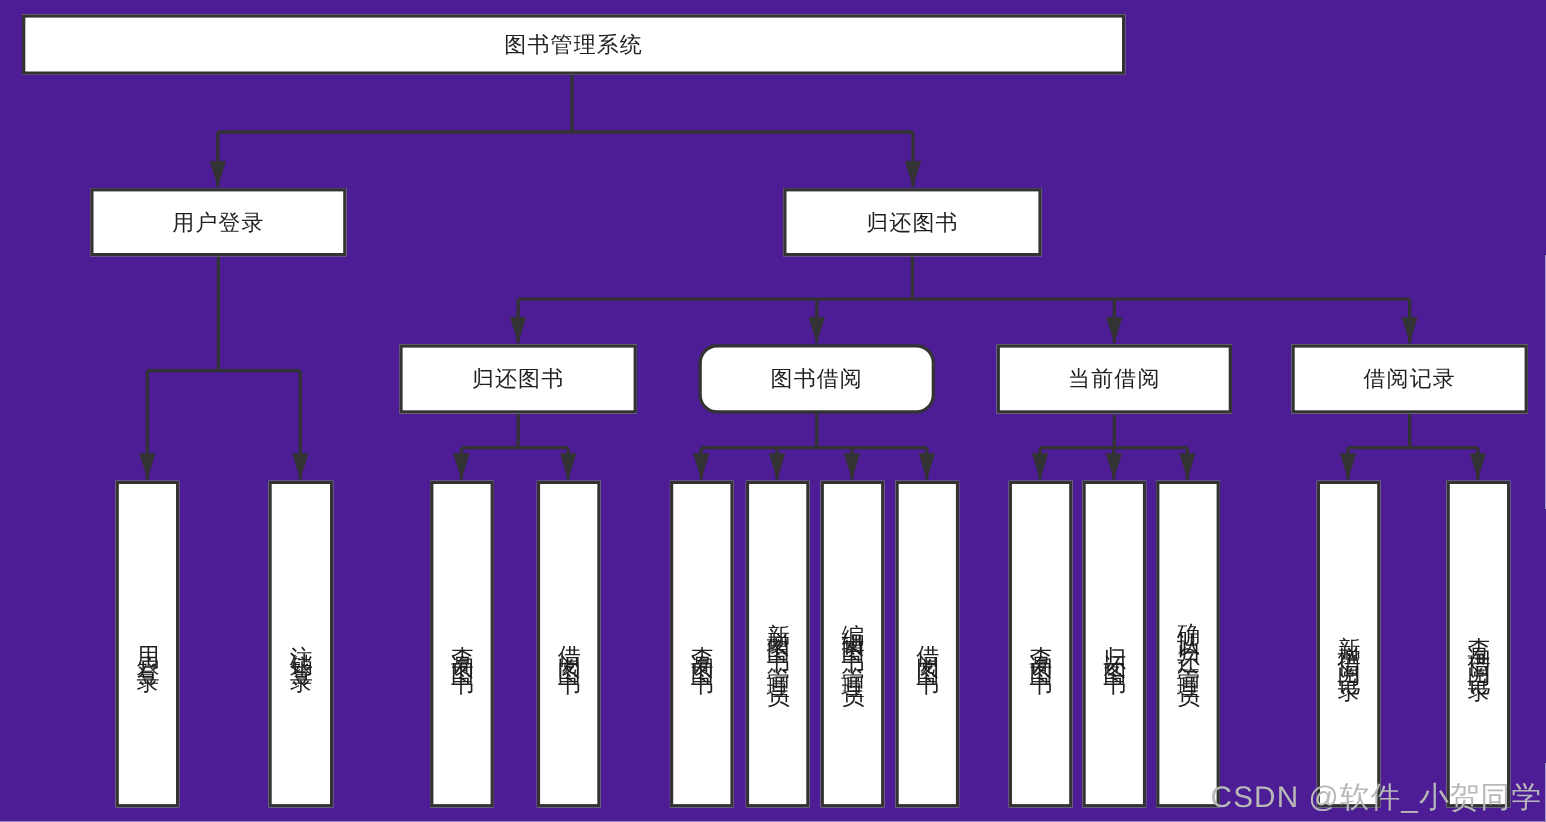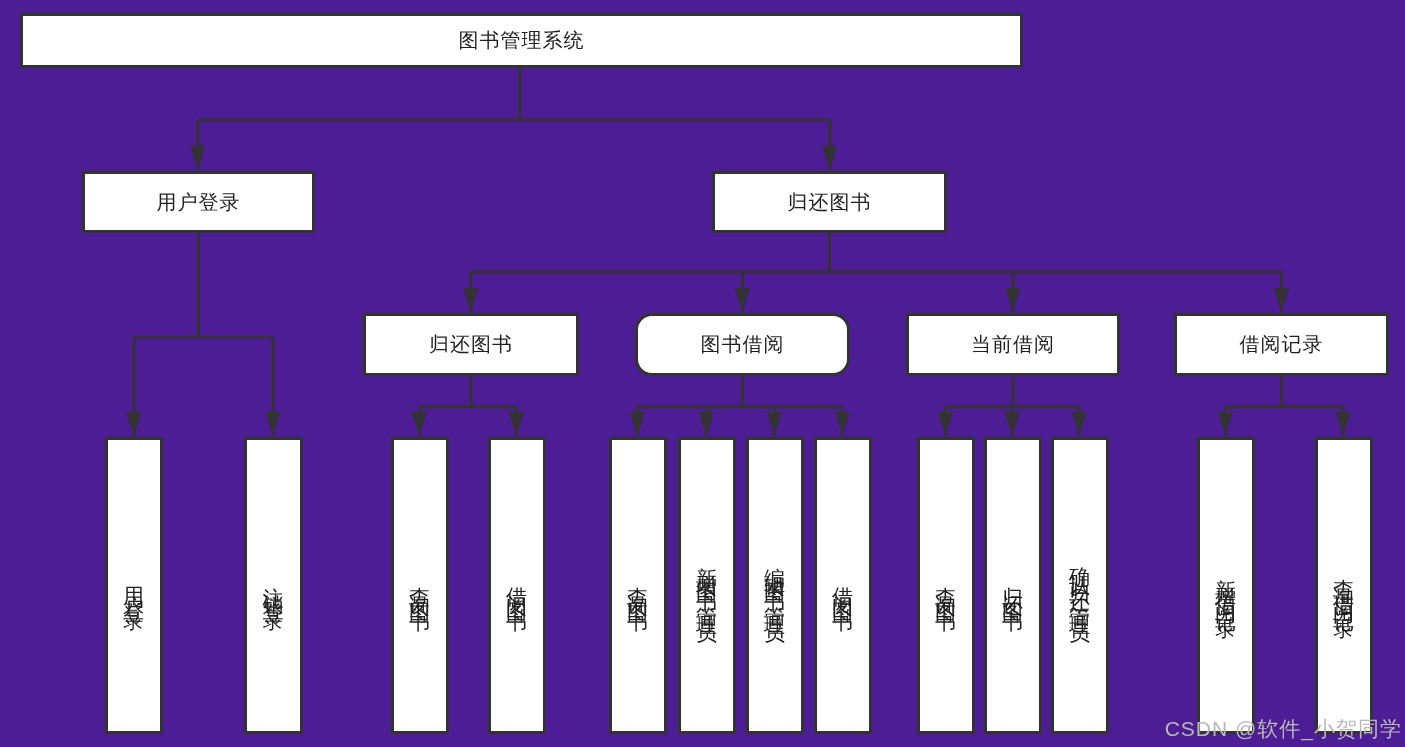--- a/index.html
+++ b/index.html
@@ -39,21 +39,21 @@
     font-size: 21px;
     letter-spacing: 8px;
     line-height: 1;
     text-align: center;
   }
   .vbox span { display: inline-block; }
   .watermark {
     position: absolute;
     right: 3px;
     bottom: 4px;
-    font-size: 21px;
+    font-size: 27px;
     color: #b8b8b8;
     letter-spacing: 1px;
     z-index: 3;
     white-space: nowrap;
     pointer-events: none;
   }
 </style>
 </head>
 <body>
 

